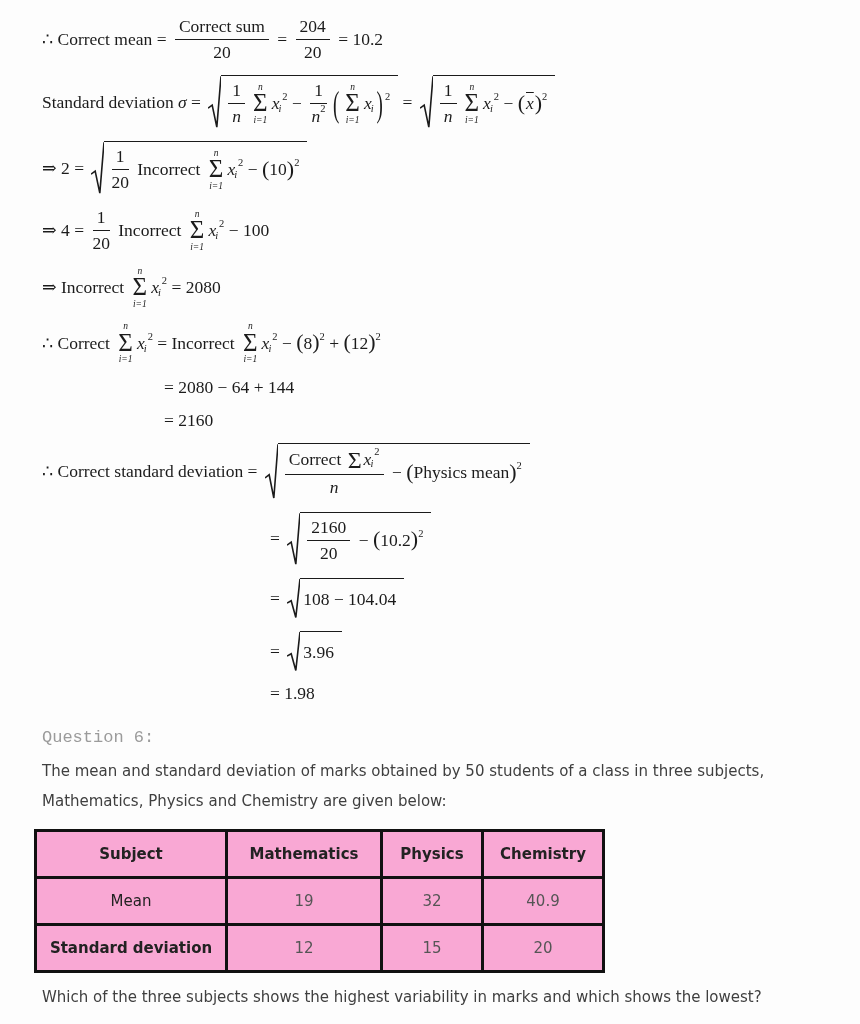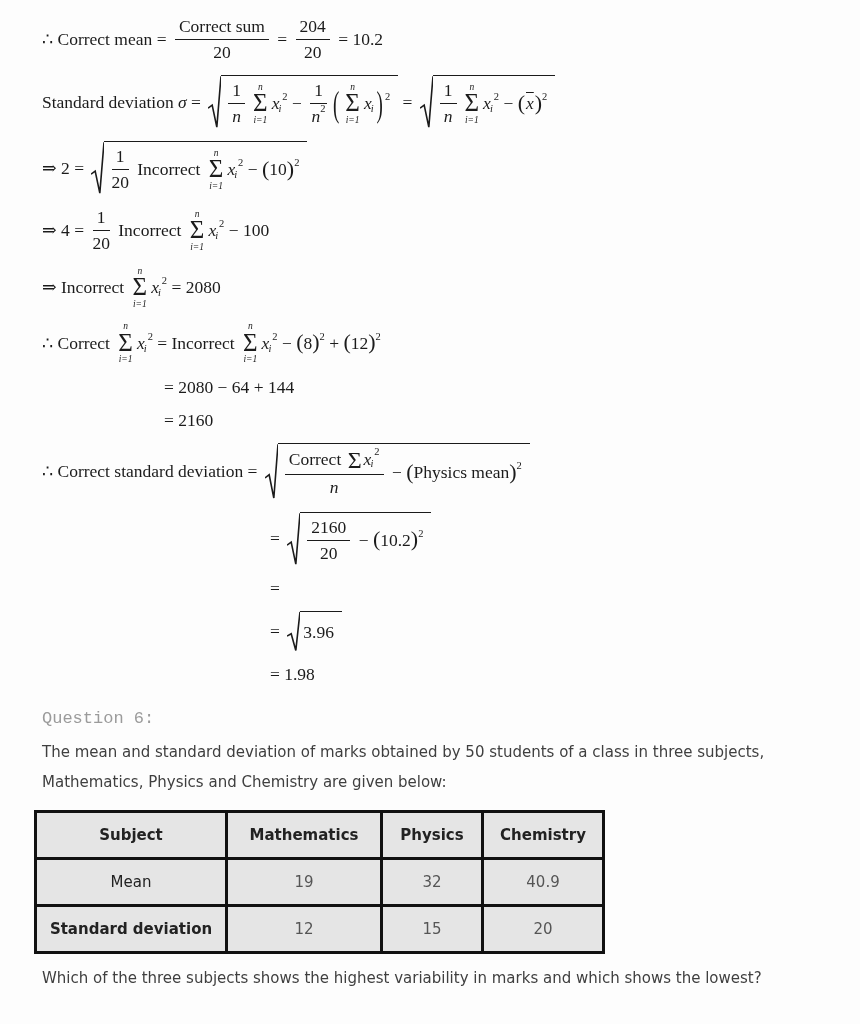--- a/index.html
+++ b/index.html
@@ -35,21 +35,21 @@
   .mradicand { display:inline-flex; align-items:center; border-top:1.6px solid #1b1b1b; padding:4px 8px 2px 3px; }
 
   
   .q-label { margin-top:24px; font-size:17px; color:#9b9b9b;font-family:Liberation Mono, monospace; }
   .body-text { font-size:15px; color:#3f3f3f; line-height:30px; max-width:780px; margin:9px 0 0 0; }
 
   
   .marks-table { border-collapse:collapse; margin:13px 0 0 -8px; table-layout:fixed; }
   .marks-table th, .marks-table td {
     border:3px solid #111; text-align:center; vertical-align:middle;
-    font-size:15px; padding:0 6px; height:44px; background:#e5e5e5;
+    font-size:15px; padding:0 6px; height:44px; background:#f9a8d4;
   }
   .marks-table th { font-weight:bold; color:#222; }
   .marks-table td { color:#555; font-weight:400; }
   .marks-table td.row-label { color:#222; }
   .marks-table td.row-label.bold { font-weight:bold; }
   .col-subject { width:176px; } .col-math { width:140px; } .col-phy { width:86px; } .col-chem { width:106px; }
 </style>
 </head>
 <body>
 
@@ -310,20 +310,30 @@
             <span class="mtext"> − </span>
             <span class="mpar-s">(</span>
             <span class="mtext">10.2</span>
             <span class="mpar-s">)</span>
             <span class="msup">2</span>
           </span>
         </span>
       </div>
       <div class="math-line ind2">
         <span class="mtext">= </span>
+        <span class="msqrt">
+          <span class="mradical">
+            <svg viewBox="0 0 14 44" preserveAspectRatio="none" aria-hidden="true">
+              <path d="M0 27 L4.5 24.5 L9.5 42.5 L14 1" fill="none" stroke="#1b1b1b" stroke-width="1.6" vector-effect="non-scaling-stroke"></path>
+            </svg>
+          </span>
+          <span class="mradicand">
+            <span class="mtext">108 − 104.04</span>
+          </span>
+        </span>
       </div>
       <div class="math-line ind2">
         <span class="mtext">= </span>
         <span class="msqrt">
           <span class="mradical">
             <svg viewBox="0 0 14 44" preserveAspectRatio="none" aria-hidden="true">
               <path d="M0 27 L4.5 24.5 L9.5 42.5 L14 1" fill="none" stroke="#1b1b1b" stroke-width="1.6" vector-effect="non-scaling-stroke"></path>
             </svg>
           </span>
           <span class="mradicand">

